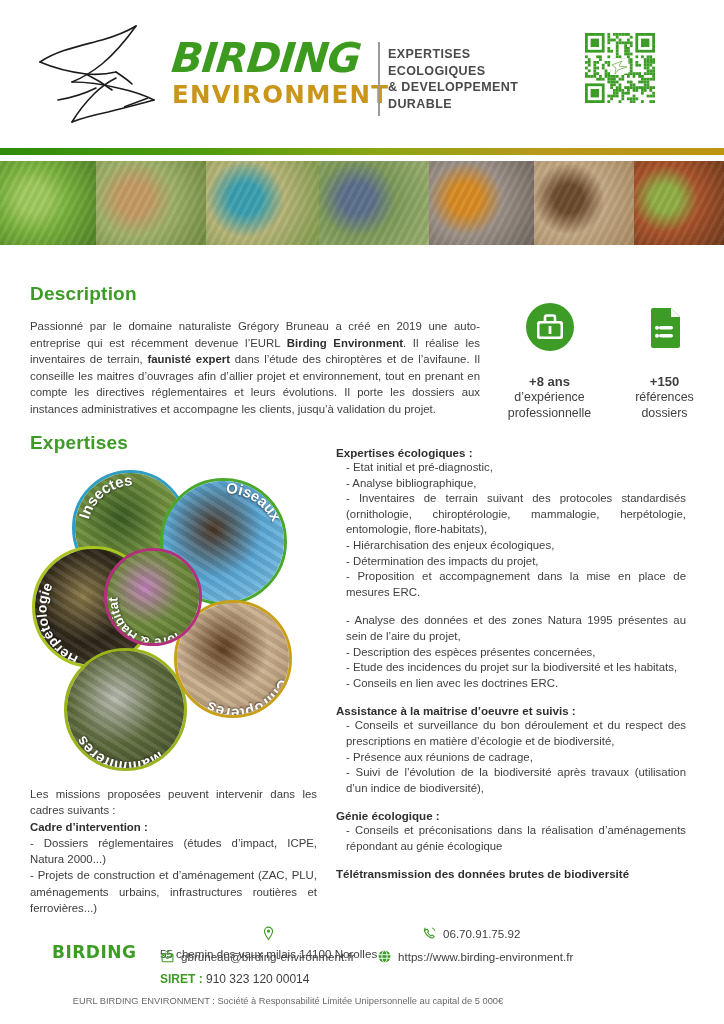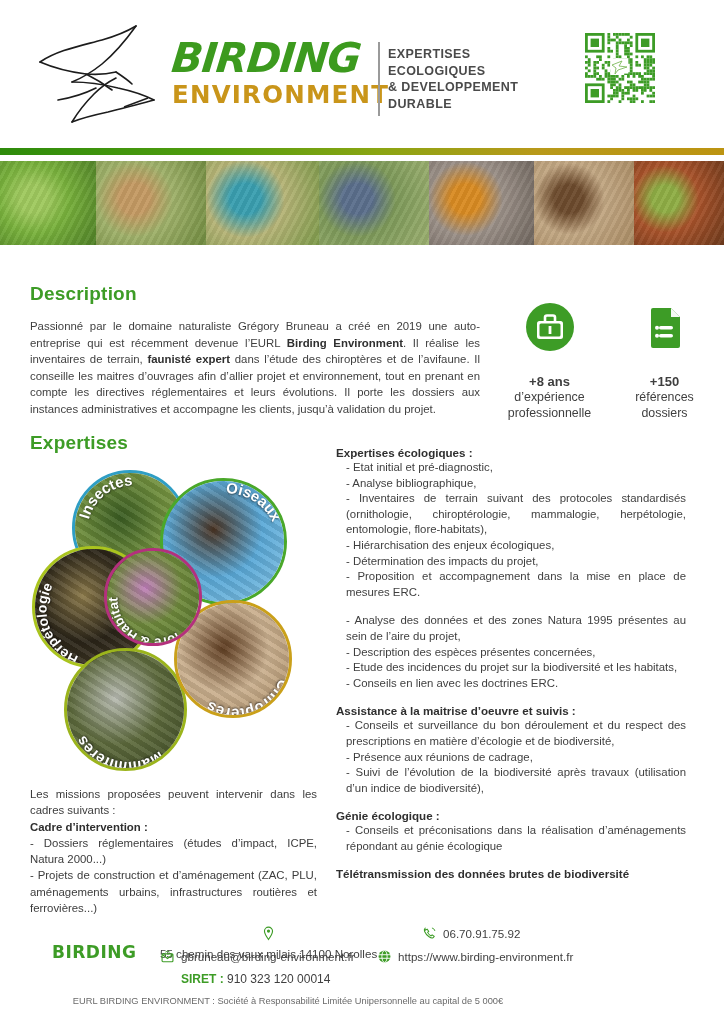--- a/index.html
+++ b/index.html
@@ -85,21 +85,21 @@
 
   
   .contact{position:absolute;left:0;top:918px;width:724px;}
   .contact-label{
     position:absolute;left:52px;top:24px;
     font-family:"DejaVu Sans",sans-serif;
     font-weight:bold;font-size:17px;color:#3d9c26;letter-spacing:.5px;
   }
   .crow{position:absolute;display:flex;align-items:center;gap:6px;font-size:11.6px;color:#3f3f3f;}
   .cicon{display:inline-block;width:15px;height:15px;color:#3d9c26;flex:0 0 15px;}
-  .siret{position:absolute;left:160px;top:54px;font-size:12px;color:#3f3f3f;margin-left:21px;}
+  .siret{position:absolute;left:160px;top:54px;font-size:12px;color:#3f3f3f;}
   .siret b{color:#3d9c26;font-weight:bold;}
   .legal{position:absolute;left:0;top:78px;width:576px;text-align:center;font-size:9.3px;color:#6a6a6a;}
 </style>
 </head>
 <body>
 
 <div class="page">
 
   <div class="header">
 

